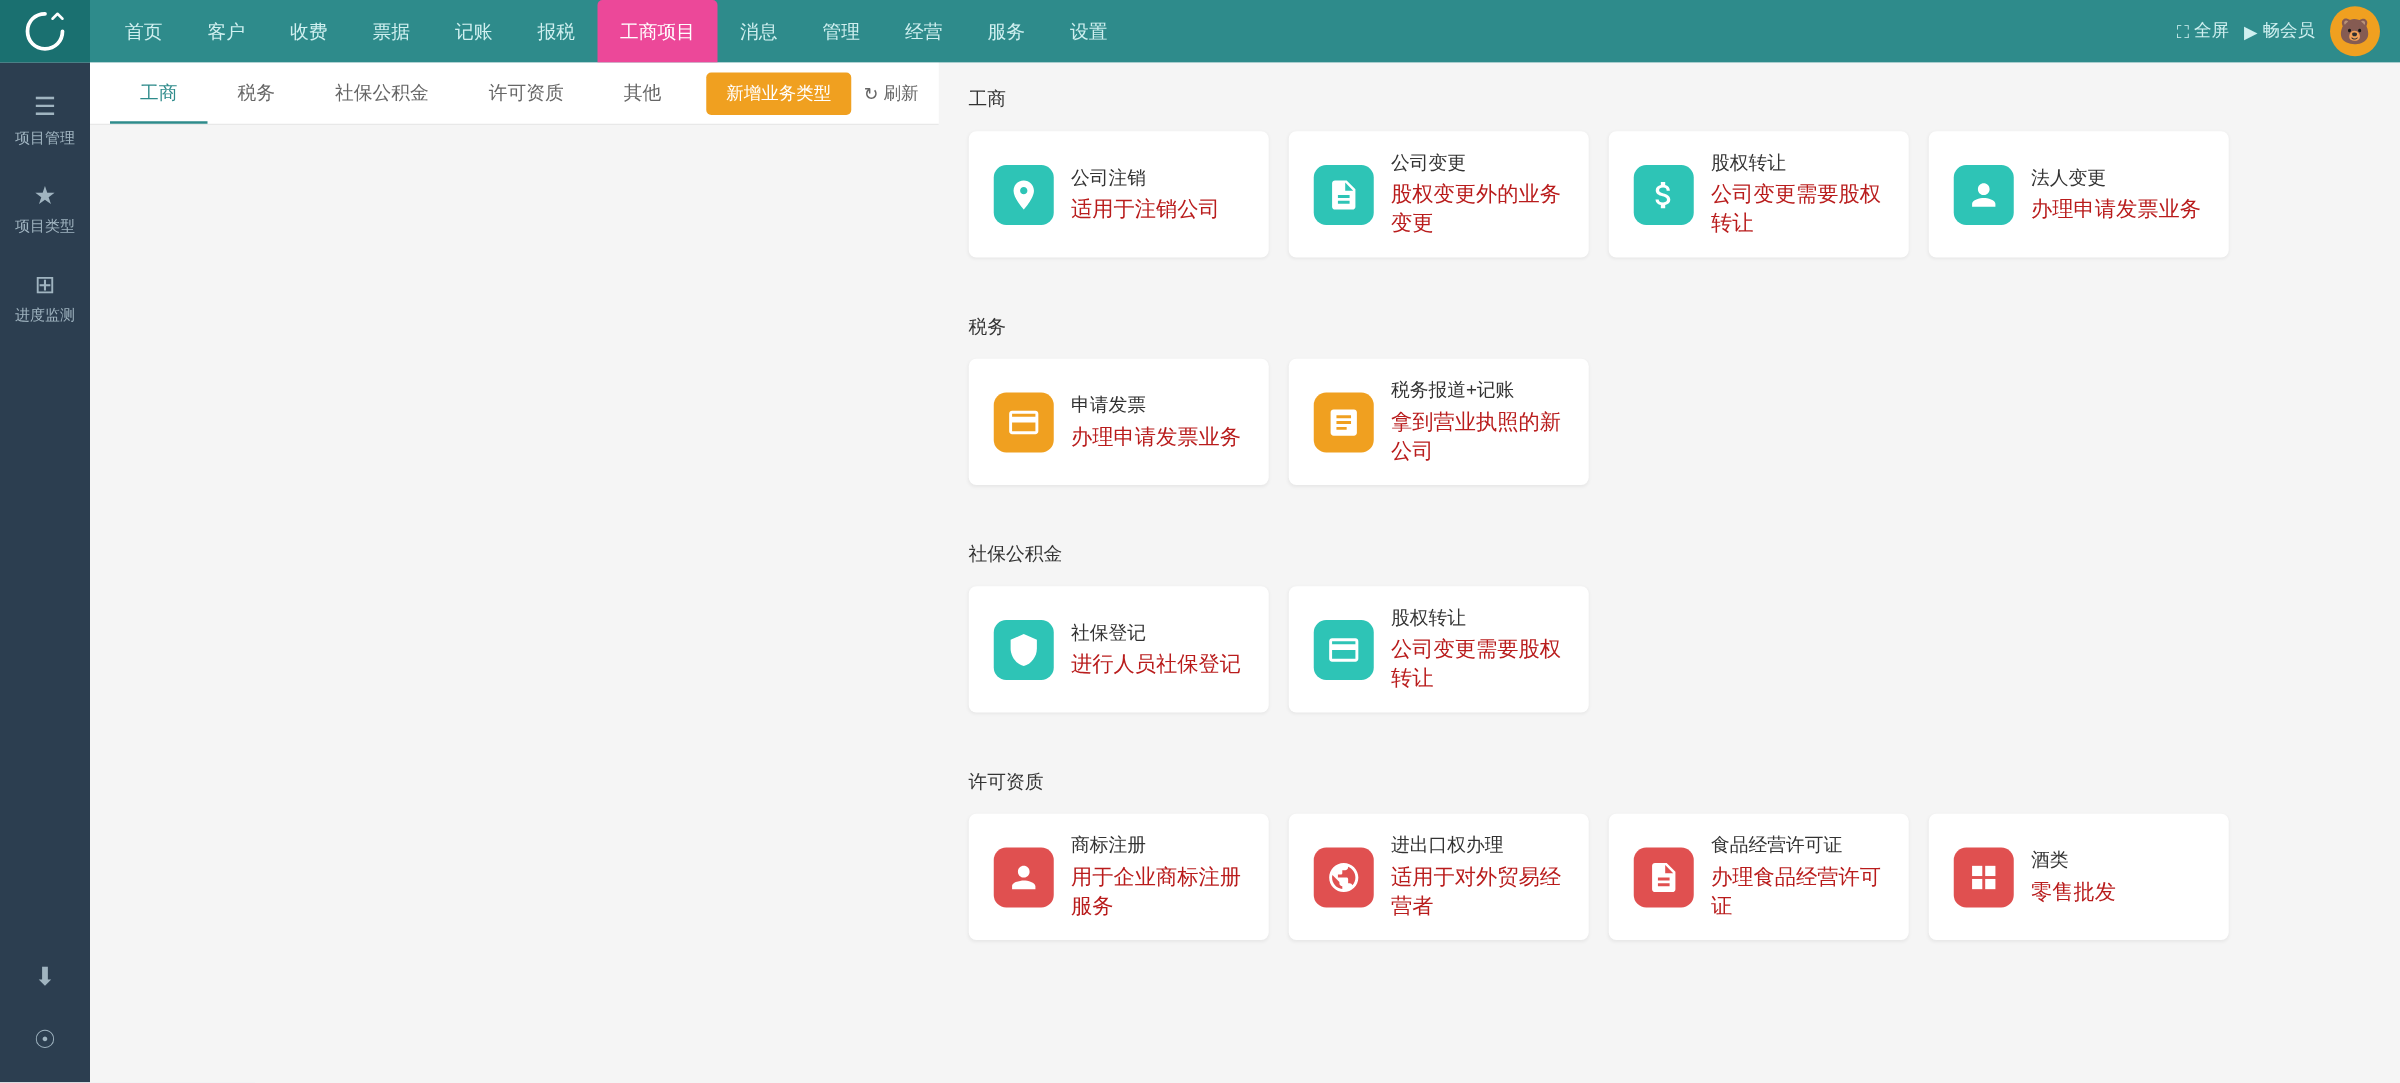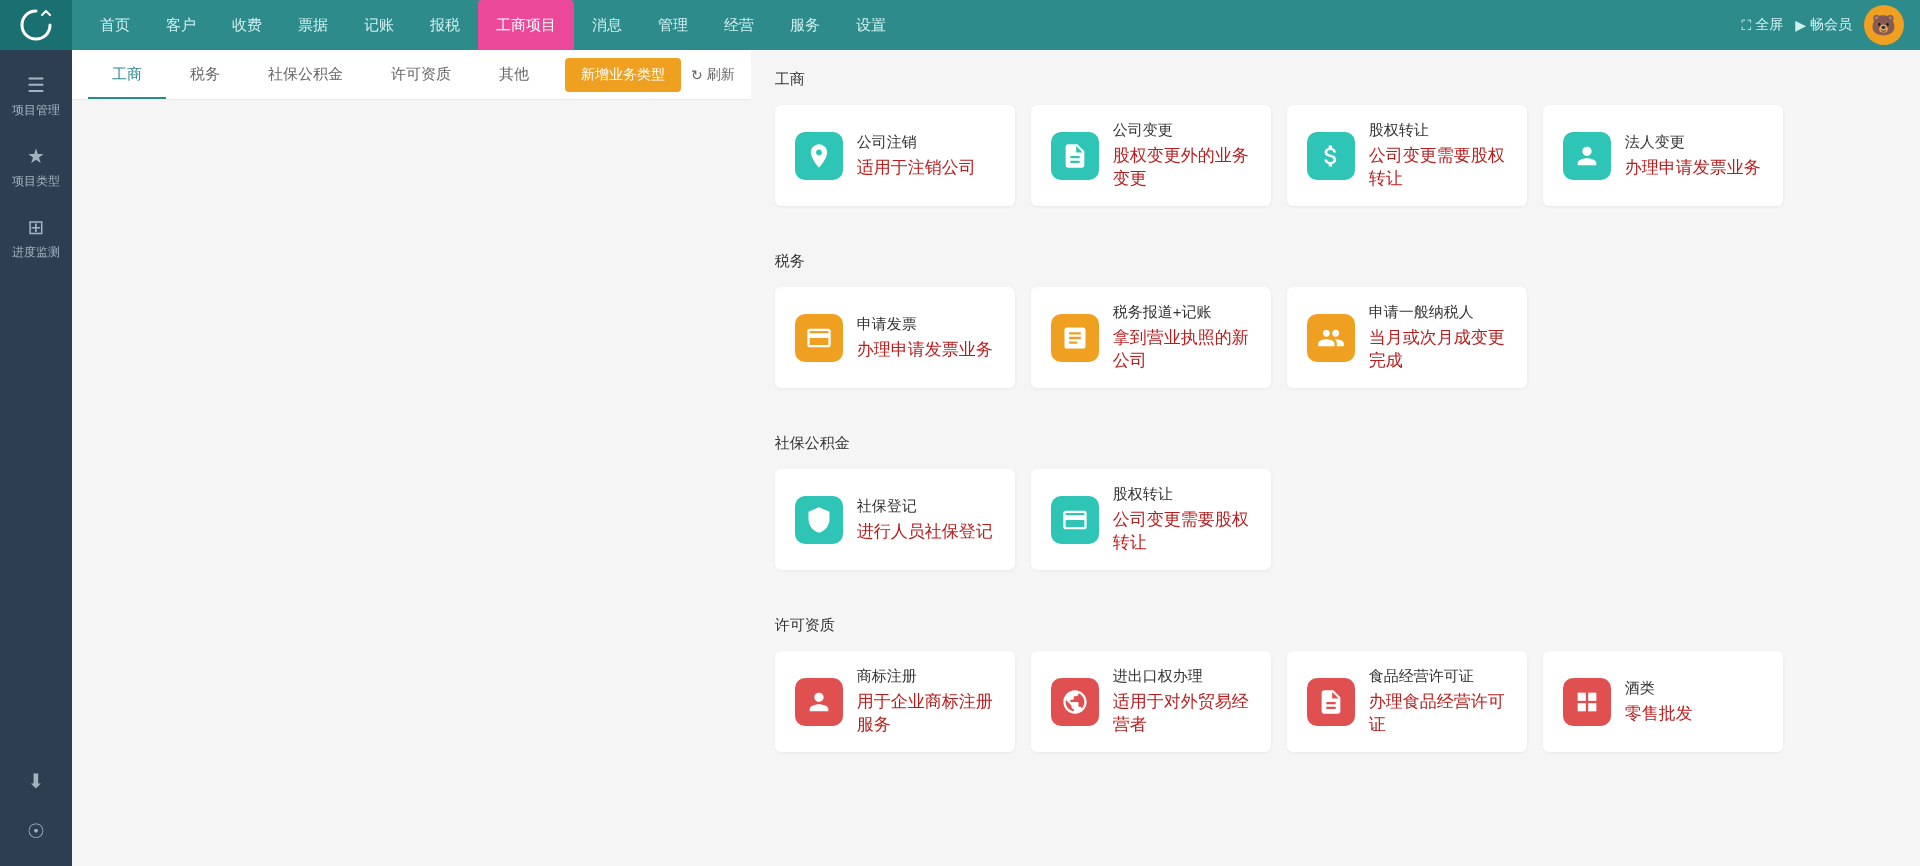--- a/index.html
+++ b/index.html
@@ -407,31 +407,20 @@
       <div class="card-icon orange">
                 <svg style="width:28px;height:28px;fill:white;" viewBox="0 0 24 24">
                   <path d="M19 3H5c-1.1 0-2 .9-2 2v14c0 1.1.9 2 2 2h14c1.1 0 2-.9 2-2V5c0-1.1-.9-2-2-2zm-5 14H7v-2h7v2zm3-4H7v-2h10v2zm0-4H7V7h10v2z"></path>
                 </svg>
               </div>
       <div class="card-text">
         <div class="card-title">税务报道+记账</div>
         <div class="card-desc">拿到营业执照的新公司</div>
       </div>
     </div>
-            <div class="card">
-      <div class="card-icon orange">
-                <svg style="width:28px;height:28px;fill:white;" viewBox="0 0 24 24">
-                  <path d="M16 11c1.66 0 2.99-1.34 2.99-3S17.66 5 16 5c-1.66 0-3 1.34-3 3s1.34 3 3 3zm-8 0c1.66 0 2.99-1.34 2.99-3S9.66 5 8 5C6.34 5 5 6.34 5 8s1.34 3 3 3zm0 2c-2.33 0-7 1.17-7 3.5V19h14v-2.5c0-2.33-4.67-3.5-7-3.5zm8 0c-.29 0-.62.02-.97.05 1.16.84 1.97 1.97 1.97 3.45V19h6v-2.5c0-2.33-4.67-3.5-7-3.5z"></path>
-                </svg>
-              </div>
-      <div class="card-text">
-        <div class="card-title">申请一般纳税人</div>
-        <div class="card-desc">当月或次月成变更完成</div>
-      </div>
-    </div>
           </div>
         </div>
         <div>
           <div class="section-title">社保公积金</div>
           <div class="cards-grid">
             <div class="card">
       <div class="card-icon teal">
                 <svg style="width:28px;height:28px;fill:white;" viewBox="0 0 24 24">
                   <path d="M12 1L3 5v6c0 5.55 3.84 10.74 9 12 5.16-1.26 9-6.45 9-12V5l-9-4z"></path>
                 </svg>

